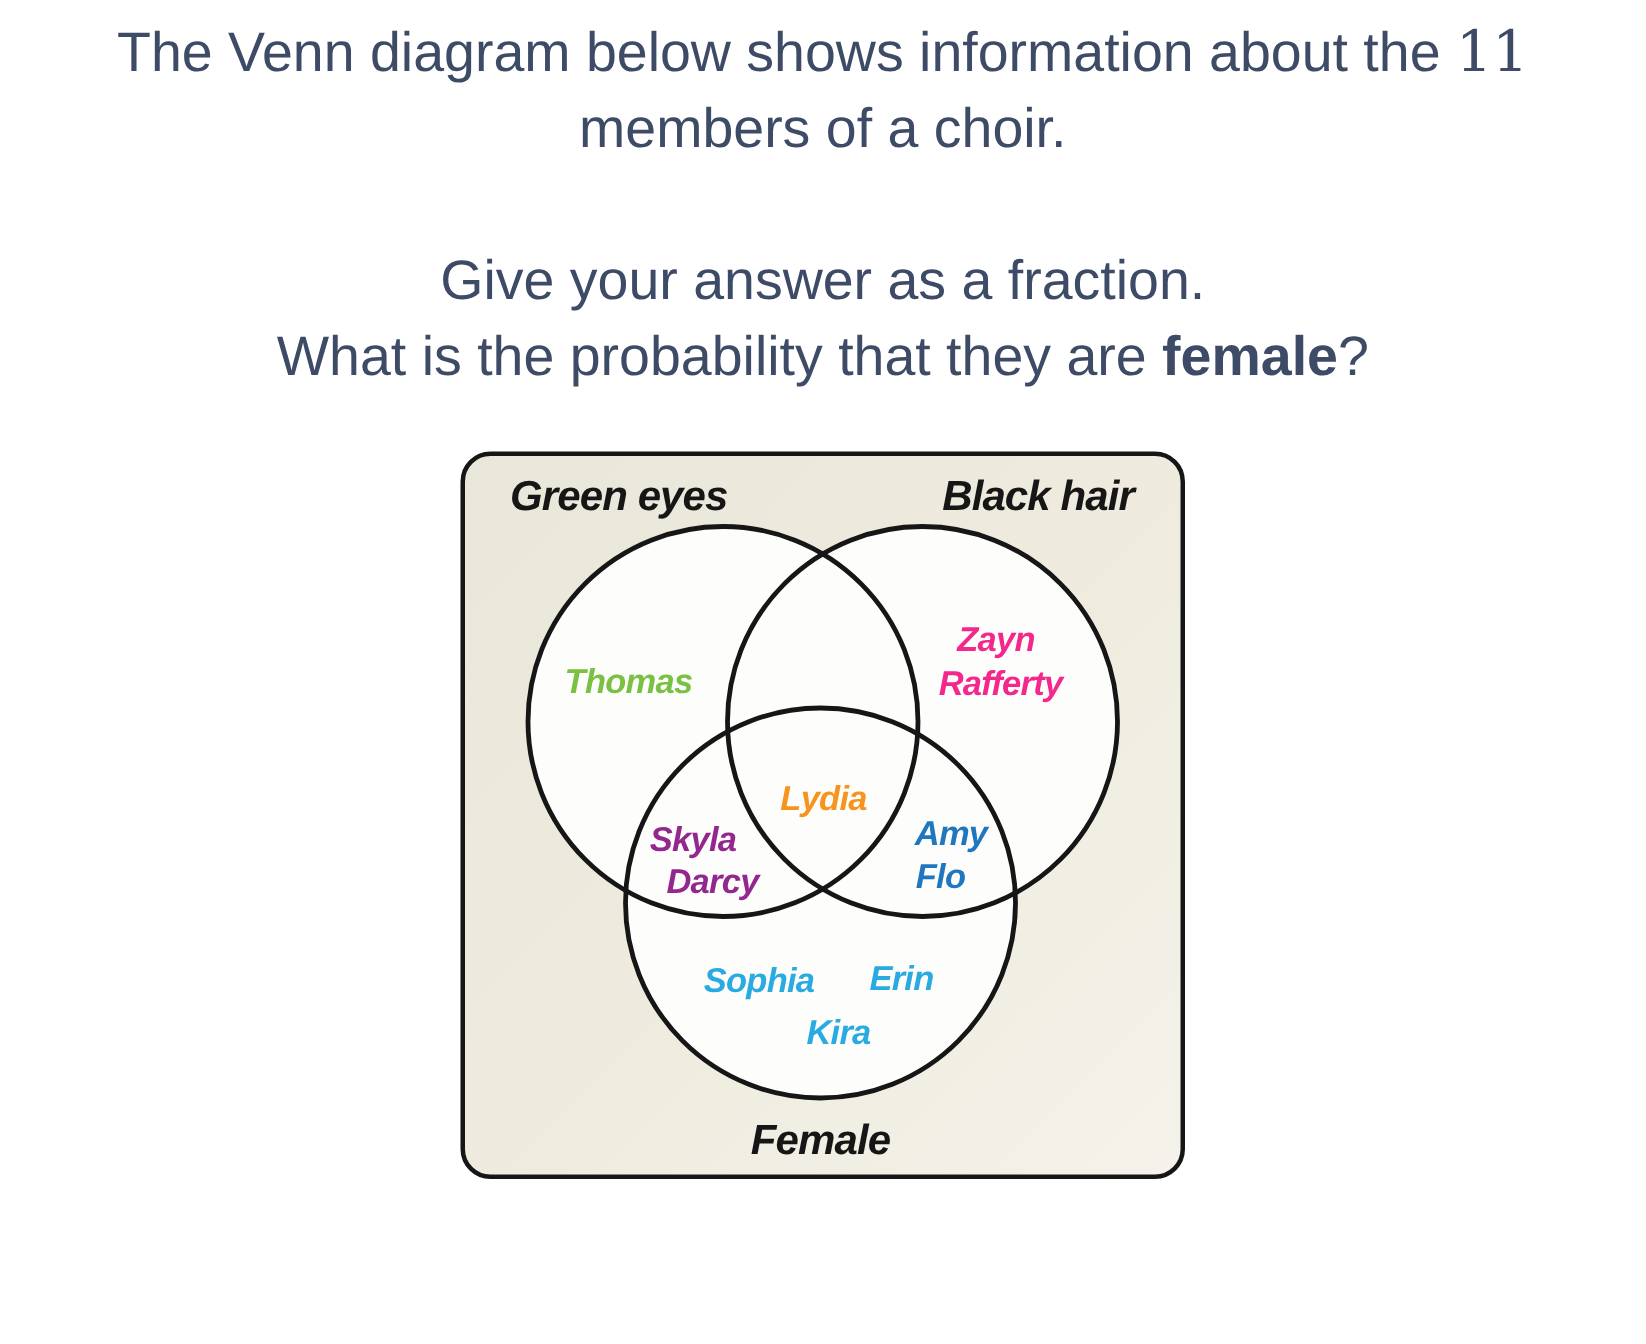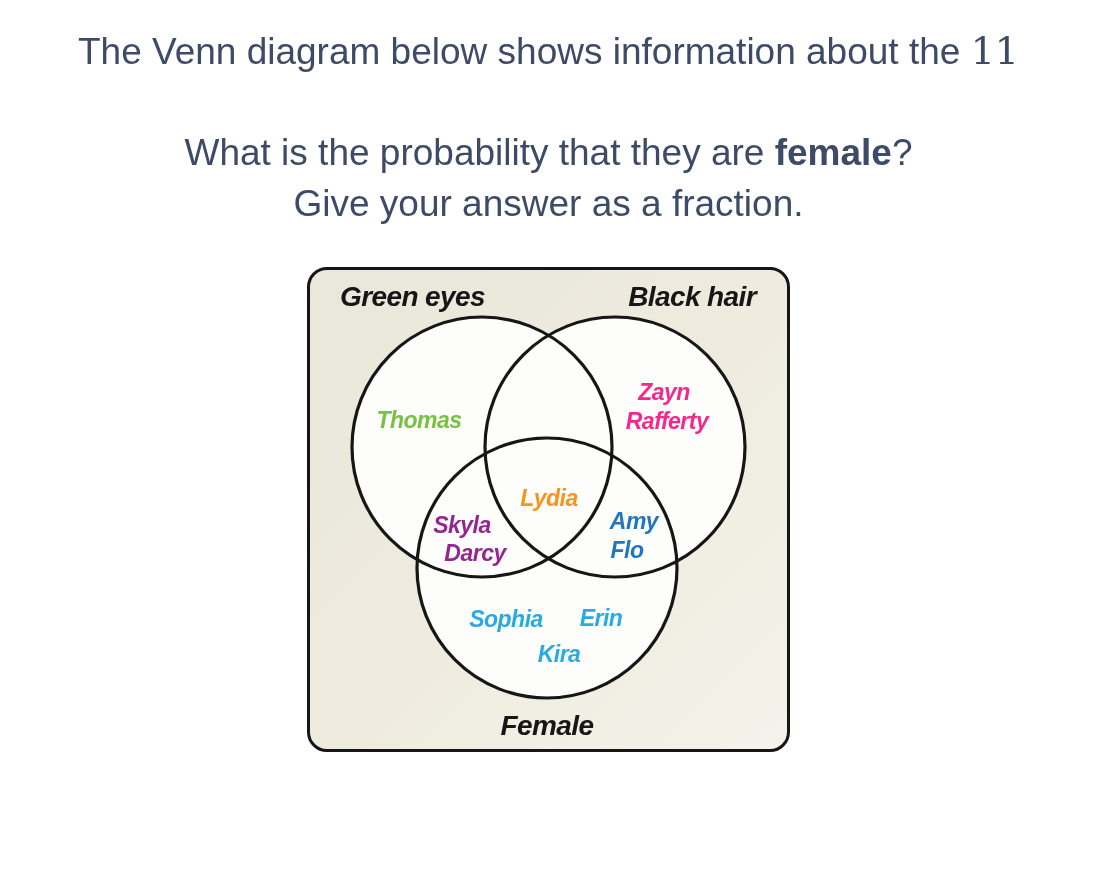--- a/index.html
+++ b/index.html
@@ -7,21 +7,21 @@
     padding: 0;
     background: #ffffff;
   }
   body {
     width: 1097px;
     height: 896px;
     overflow: hidden;
     font-family: "Liberation Sans", sans-serif;
   }
   .question {
-    padding-top: 26px;
+    padding-top: 9px;
     text-align: center;
     color: #3d4b66;
     font-size: 37px;
     line-height: 51px;
     font-weight: 400;
   }
   .para1 { margin: 0 0 50px 0; }
   .para2 { margin: 0 0 42px 0; }
   .para3 { margin: 0 0 38px 0; }
   .bold { font-weight: 700; }
@@ -57,24 +57,25 @@
     font-size: 23px;
     letter-spacing: -0.5px;
   }
 </style>
 </head>
 <body>
 
 <div class="question">
   <div class="para1">
     <div><span>The Venn diagram below shows information about the </span><span class="serif-num">11</span></div>
+    <div>members of a choir.</div>
   </div>
   <div class="para3">
+    <div>Give your answer as a fraction.</div>
     <div><span>What is the probability that they are </span><span class="bold">female</span><span>?</span></div>
-    <div>Give your answer as a fraction.</div>
   </div>
 </div>
 
 <div class="venn-box">
   <svg width="477" height="479" viewBox="0 0 477 479">
 
     <g>
       <circle cx="172" cy="177" r="130" fill="#fdfdfc" stroke="none"></circle>
       <circle cx="305" cy="177" r="130" fill="#fdfdfc" stroke="none"></circle>
       <circle cx="237" cy="298" r="130" fill="#fdfdfc" stroke="none"></circle>

